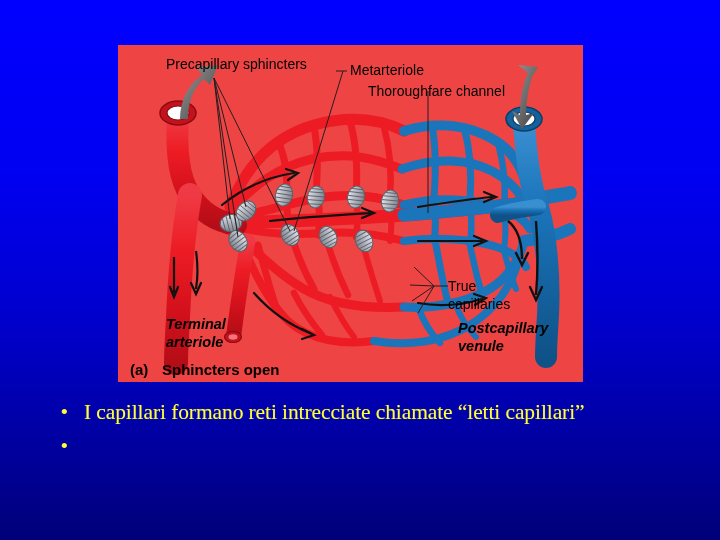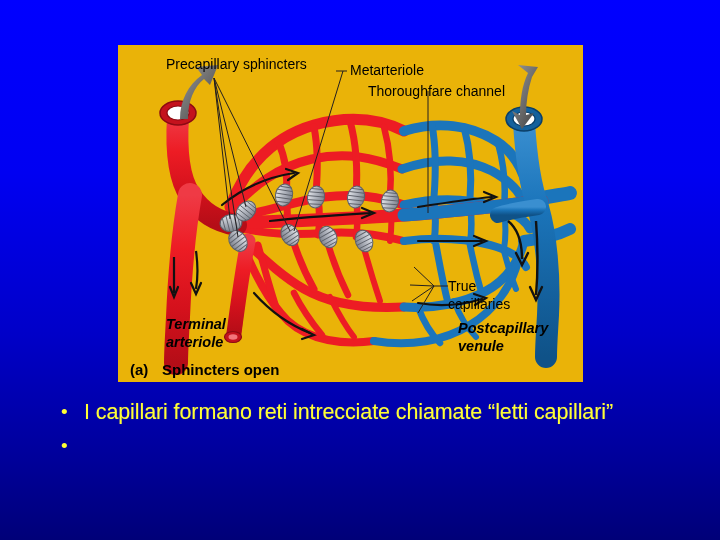--- a/index.html
+++ b/index.html
@@ -13,21 +13,21 @@
     background: linear-gradient(to bottom, #0000ff 0%, #0000f2 32%, #0000c8 62%, #00009a 85%, #000078 100%);
     font-family: "Liberation Sans", sans-serif;
     position:relative;
   }
 
   
   #figure-panel {
     position:absolute;
     left:118px; top:45px;
     width:465px; height:337px;
-    background:#eab308;
+    background:#ef4444;
   }
 
   #figure-svg { display:block; width:465px; height:337px; }
 
   
   #bullet-list {
     position:absolute;
     left:56px; top:398px;
     width:640px;
   }
@@ -43,21 +43,21 @@
     width:28px;
     flex:0 0 28px;
     text-align:left;
     padding-left:5px;
   }
   .bullet-text {
     color:#ffff33;
     font-size:21.5px;
     line-height:28px;
     letter-spacing:-0.1px;
-    font-family: Liberation Sans, sans-serif;
+    font-family: Liberation Serif, serif;
     text-shadow: 0 0 1px rgba(255,255,120,.35);
   }
 </style>
 </head>
 <body>
 
 <div id="figure-panel">
   <svg id="figure-svg" viewBox="0 0 465 337" xmlns="http://www.w3.org/2000/svg">
     <defs>
       <linearGradient id="redTube" x1="0" y1="0" x2="0" y2="1">

